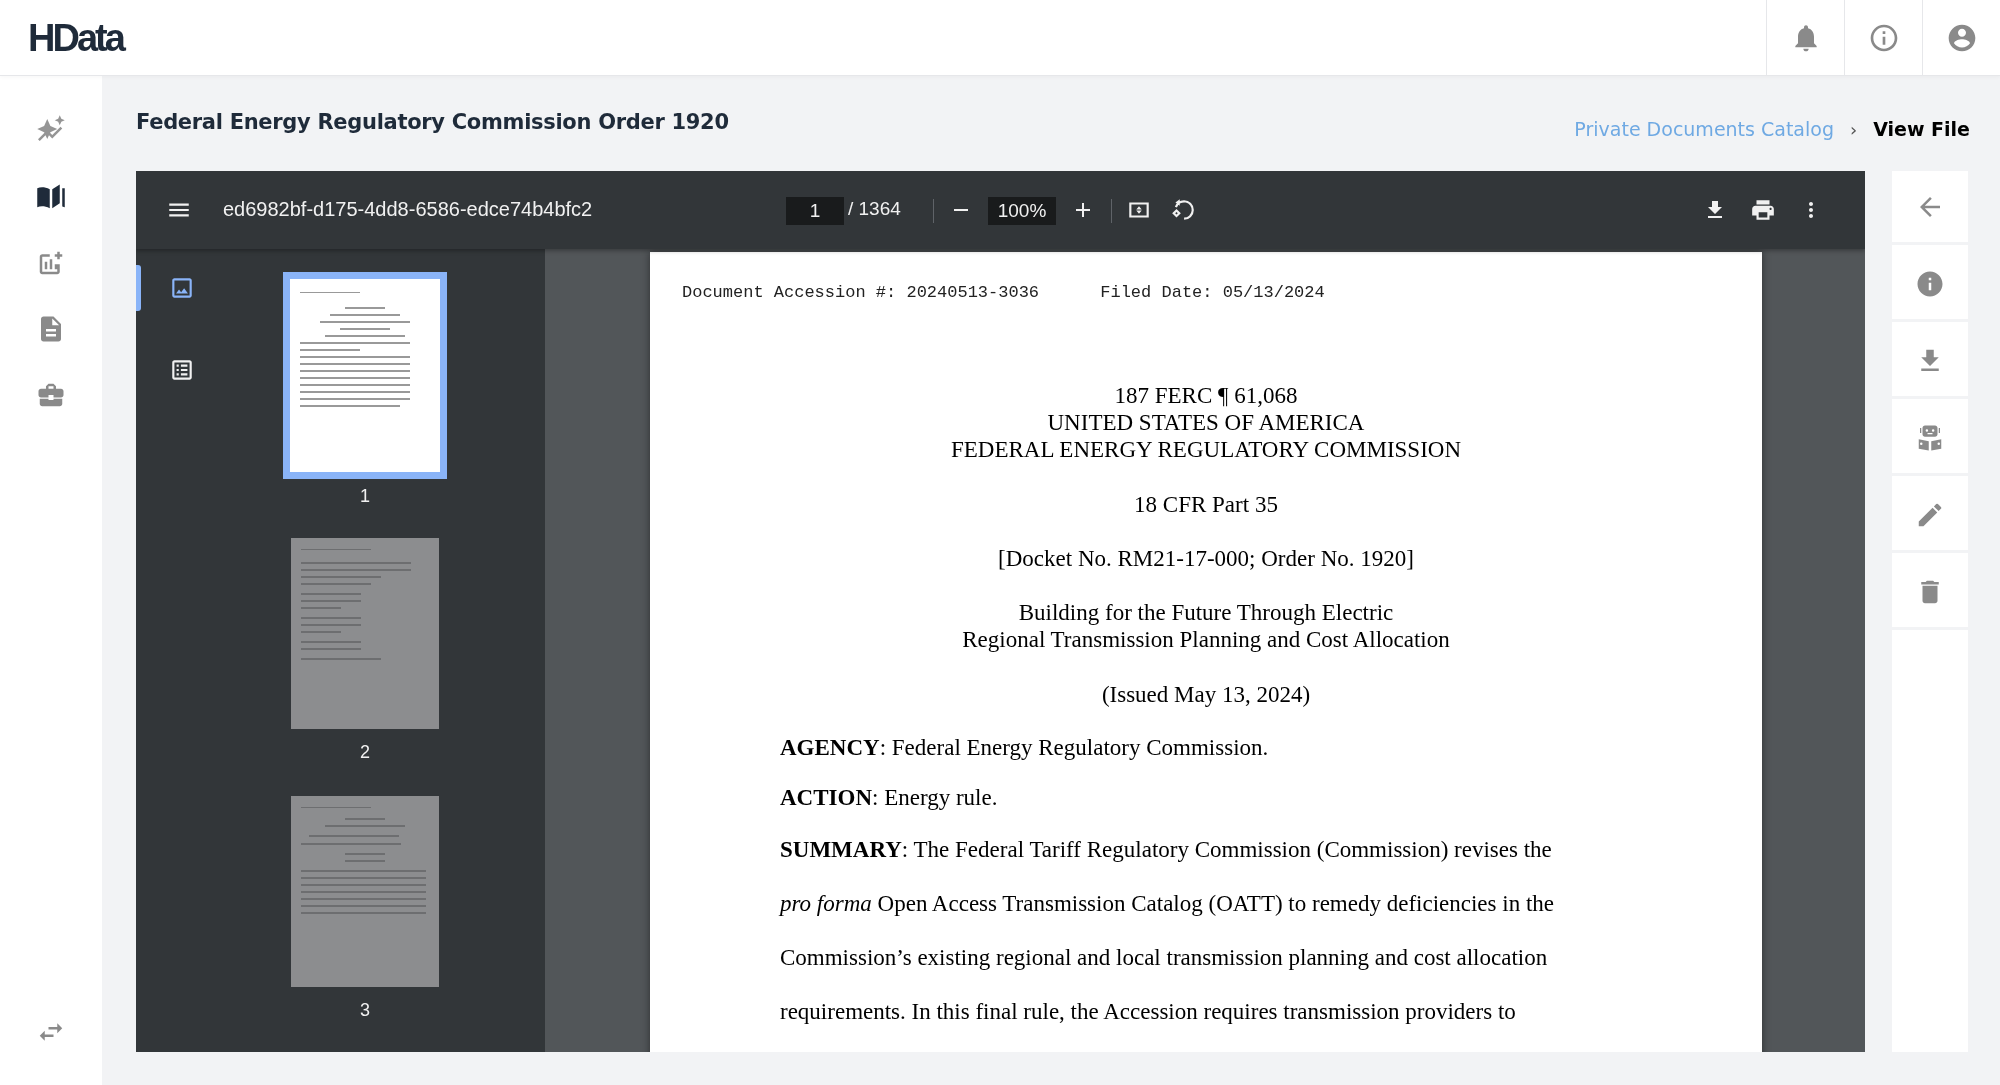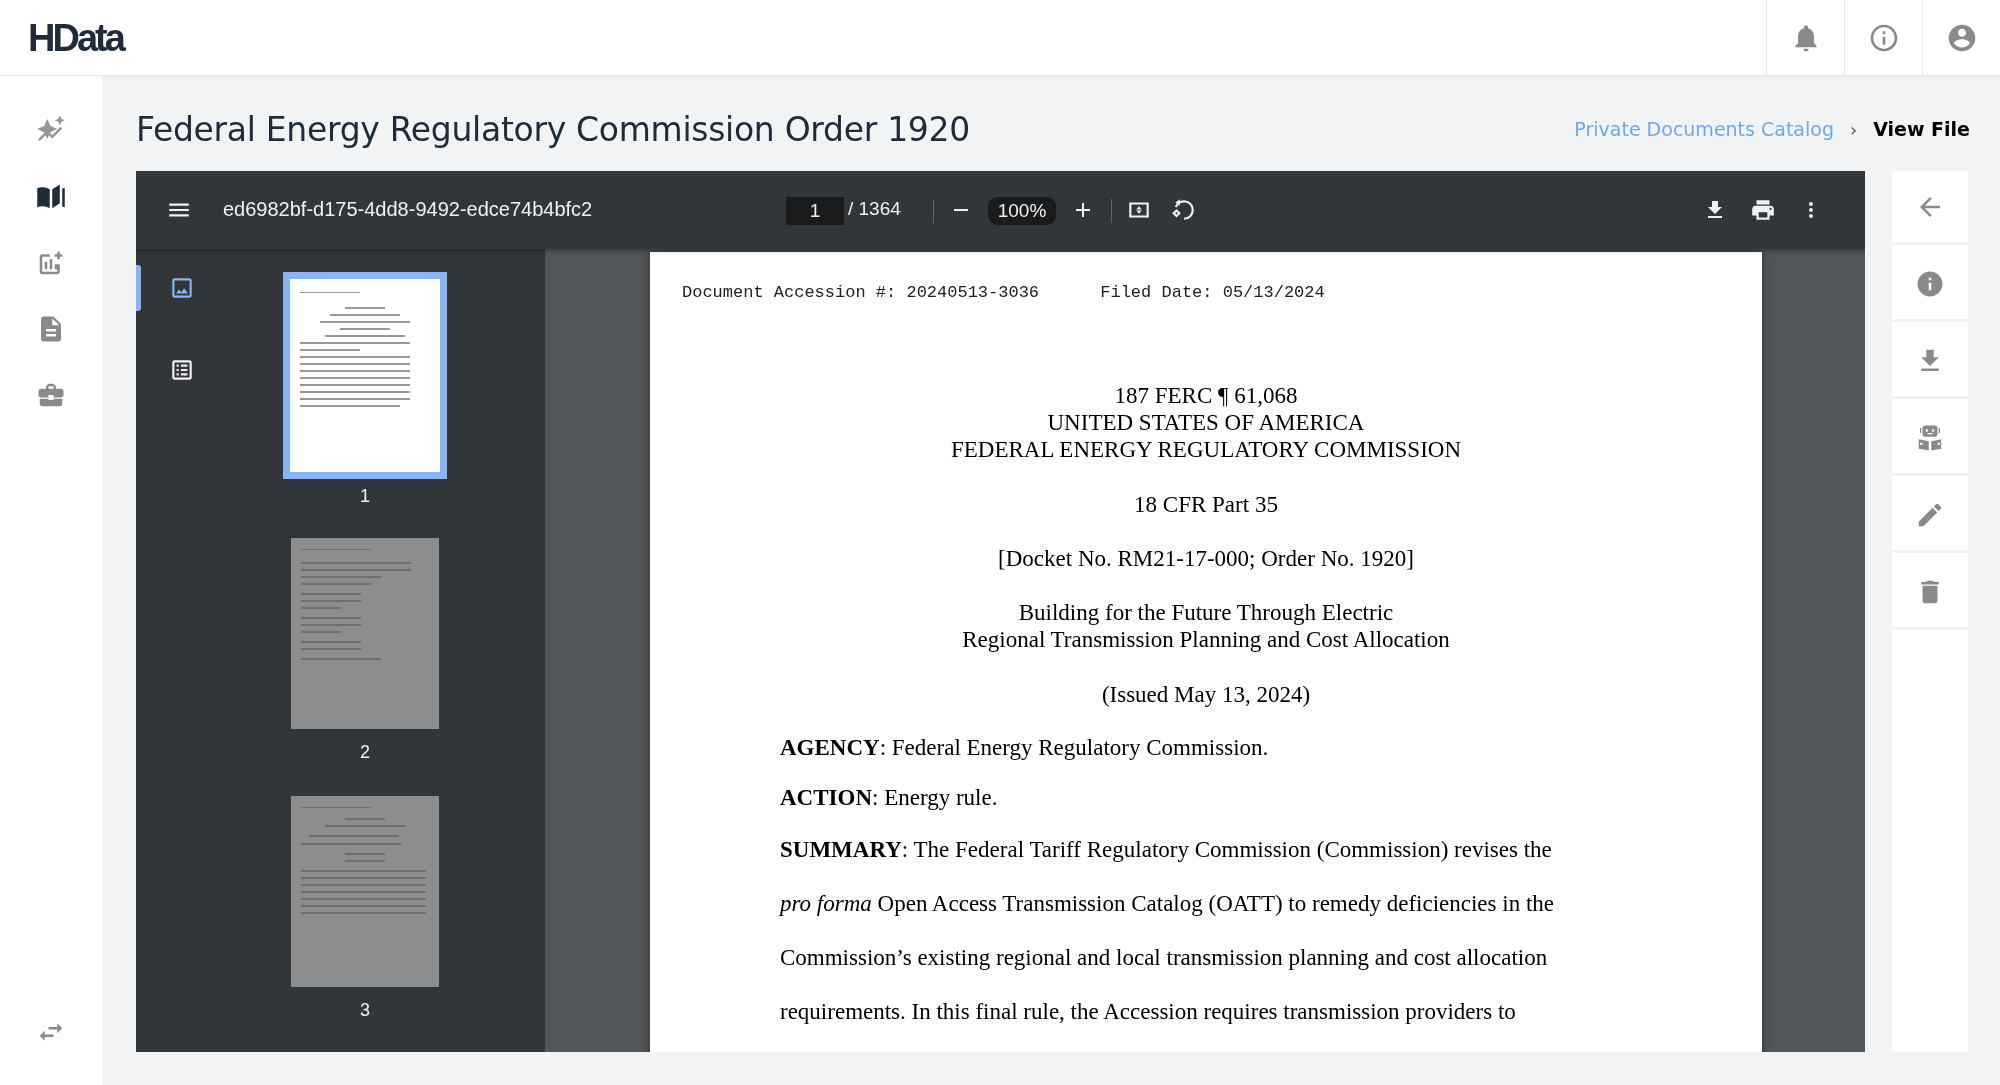--- a/index.html
+++ b/index.html
@@ -12,36 +12,36 @@
     .top-action { width: 78px; height: 76px; border-left: 1px solid #e6e7ea; display: flex; align-items: center; justify-content: center; cursor: pointer; }
     .top-action svg { width: 32px; height: 32px; fill: #8a8a8a; }
 
     
     .rail { position: absolute; left: 0; top: 76px; width: 102px; height: 1009px; background: #ffffff; }
     .rail-item { position: absolute; left: 30px; width: 42px; height: 42px; display: flex; align-items: center; justify-content: center; cursor: pointer; }
     .rail-item svg { width: 30px; height: 30px; fill: #8a8a8a; }
     .rail-item.active svg { fill: #1f2b3a; }
 
     
-    .page-title { position: absolute; left: 136px; top: 110px; font-size: 33px; font-weight: normal; color: #1f2b3a; letter-spacing: -0.3px; text-align: center; }
+    .page-title { position: absolute; left: 136px; top: 110px; font-size: 21px; font-weight: bold; color: #1f2b3a; letter-spacing: -0.3px; text-align: center; }
     .breadcrumb { position: absolute; right: 30px; top: 118px; display: flex; align-items: center; font-size: 19px; }
     .crumb-link { color: #6fa9e3; cursor: pointer; }
     .crumb-sep { color: #555; margin: 0 16px; font-size: 18px; }
     .crumb-current { color: #000000; font-weight: 600; }
 
     
     .viewer { position: absolute; left: 136px; top: 171px; width: 1729px; height: 881px; background: #525659; overflow: hidden; }
     .viewer-toolbar { position: absolute; left: 0; top: 0; width: 100%; height: 78px; background: #323639; box-shadow: 0 2px 4px rgba(0,0,0,0.3); z-index: 3; }
     .vt-icon { position: absolute; display: flex; align-items: center; justify-content: center; cursor: pointer; }
     .vt-icon svg { fill: #f1f1f1; }
     .file-name { position: absolute; left: 87px; top: 27px; color: #f1f1f1; font-size: 20px; font-family: "Liberation Sans", sans-serif; }
     .page-input { position: absolute; left: 650px; top: 26px; width: 58px; height: 28px; background: #191b1c; color: #f1f1f1; border: none; font-size: 19px; text-align: center; font-family: "Liberation Sans", sans-serif; }
     .page-total { position: absolute; left: 712px; top: 27px; color: #f1f1f1; font-size: 19px; font-family: "Liberation Sans", sans-serif; }
     .vt-sep { position: absolute; top: 28px; width: 1px; height: 24px; background: #5f6368; }
-    .zoom-input { position: absolute; left: 852px; top: 26px; width: 68px; height: 28px; background: #191b1c; color: #f1f1f1; font-size: 19px; text-align: center; line-height: 28px; font-family: "Liberation Sans", sans-serif; cursor: text; border-radius: 9px; }
+    .zoom-input { position: absolute; left: 852px; top: 26px; width: 68px; height: 28px; background: #191b1c; color: #f1f1f1; font-size: 19px; text-align: center; line-height: 28px; font-family: "Liberation Sans", sans-serif; cursor: text; }
 
     .thumb-panel { position: absolute; left: 0; top: 78px; width: 409px; height: 803px; background: #323639; }
     .side-tab { position: absolute; left: 28px; width: 36px; height: 36px; display: flex; align-items: center; justify-content: center; cursor: pointer; }
     .side-tab-indicator { position: absolute; left: 0; top: 16px; width: 5px; height: 46px; background: #8ab4f8; border-radius: 0 3px 3px 0; }
     .thumb { position: absolute; cursor: pointer; }
     .thumb-page { background: #fff; overflow: hidden; }
     .thumb-page.dim { background: #8c8d8f; }
     .thumb-label { position: absolute; width: 100%; text-align: center; color: #f1f1f1; font-size: 18px; font-family: "Liberation Sans", sans-serif; }
     .tline { height: 2px; margin: 5px 10px; background: #999; }
     .thumb-page.dim .tline { background: #6d6e70; }
@@ -121,21 +121,21 @@
   <span class="crumb-current">View File</span>
 </div>
 
 <div class="viewer">
   <div class="viewer-toolbar">
     <div class="vt-icon" style="left:28px;top:24px;width:30px;height:30px">
       <svg width="26" height="26" viewBox="0 0 24 24">
           <path d="M3 18h18v-2H3v2zm0-5h18v-2H3v2zm0-7v2h18V6H3z"></path>
         </svg>
     </div>
-    <div class="file-name">ed6982bf-d175-4dd8-9492-edce74b4bfc2</div>
+    <div class="file-name">ed6982bf-d175-4dd8-6586-edce74b4bfc2</div>
 
     <div class="page-input" style="line-height:28px">1</div>
     <div class="page-total">/ 1364</div>
     <div class="vt-sep" style="left:797px"></div>
     <div class="vt-icon" style="left:810px;top:24px;width:30px;height:30px">
       <svg width="24" height="24" viewBox="0 0 24 24">
           <path d="M5 11h14v2H5z"></path>
         </svg>
     </div>
     <div class="zoom-input">100%</div>

